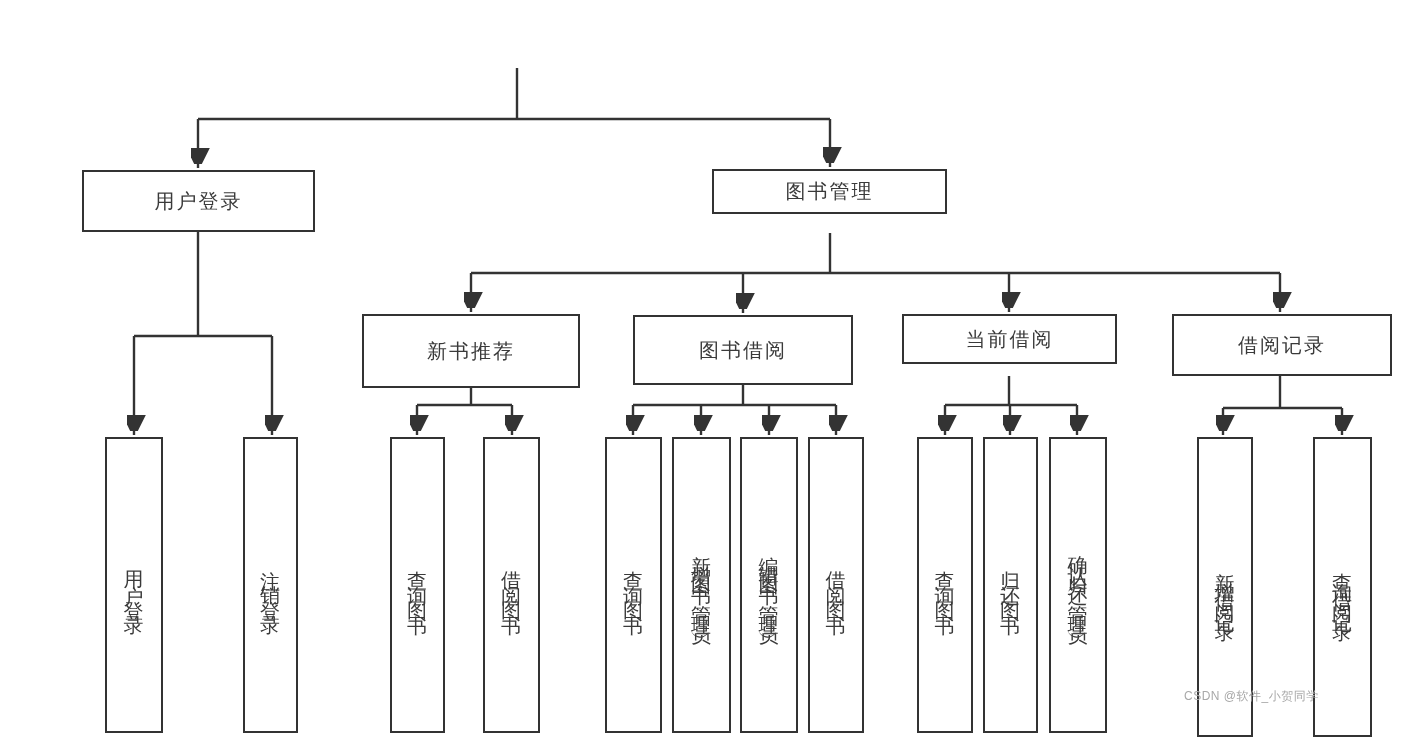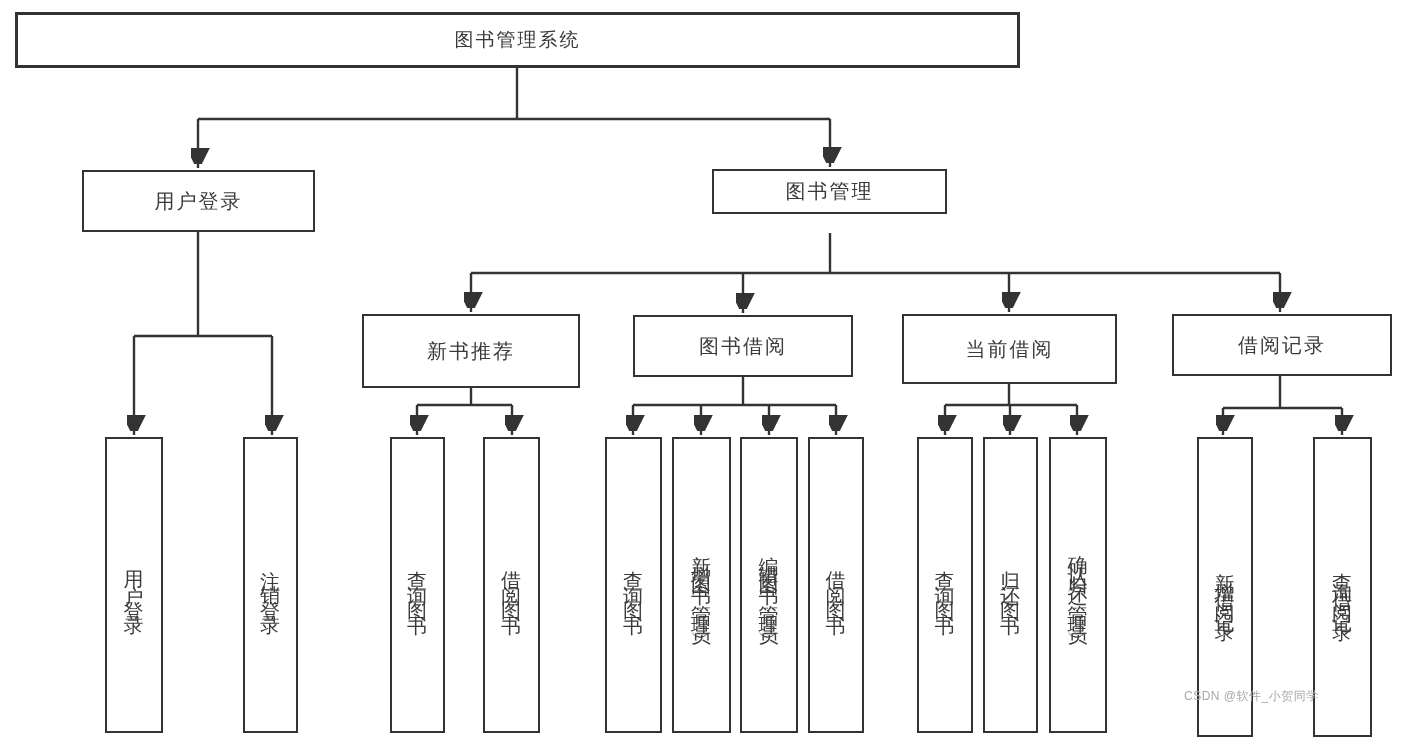--- a/index.html
+++ b/index.html
@@ -94,38 +94,35 @@
     <path d="M945,405 V435" marker-end="url(#ah)"></path>
     <path d="M1010,405 V435" marker-end="url(#ah)"></path>
     <path d="M1077,405 V435" marker-end="url(#ah)"></path>
 
     <path d="M1280,376 V408"></path>
     <path d="M1223,408 H1342"></path>
     <path d="M1223,408 V435" marker-end="url(#ah)"></path>
     <path d="M1342,408 V435" marker-end="url(#ah)"></path>
   </svg>
 
-  <div class="box root" style="left:15px;top:12px;width:1005px;height:56px">
-    <span class="hlabel">图书管理系统</span>
-  </div>
 
   <div class="box" style="left:82px;top:170px;width:233px;height:62px">
     <span class="hlabel">用户登录</span>
   </div>
   <div class="box" style="left:712px;top:169px;width:235px;height:45px">
     <span class="hlabel">图书管理</span>
   </div>
 
   <div class="box" style="left:362px;top:314px;width:218px;height:74px">
     <span class="hlabel">新书推荐</span>
   </div>
-  <div class="box" style="left:633px;top:315px;width:220px;height:62px">
+  <div class="box" style="left:633px;top:315px;width:220px;height:70px">
     <span class="hlabel">图书借阅</span>
   </div>
-  <div class="box" style="left:902px;top:314px;width:215px;height:70px">
+  <div class="box" style="left:902px;top:314px;width:215px;height:50px">
     <span class="hlabel">当前借阅</span>
   </div>
   <div class="box" style="left:1172px;top:314px;width:220px;height:62px">
     <span class="hlabel">借阅记录</span>
   </div>
 
   <div class="box leaf" style="left:105px;top:437px;width:58px;height:296px">
     <span class="vlabel spread">用户登录</span>
   </div>
   <div class="box leaf" style="left:243px;top:437px;width:55px;height:296px">

